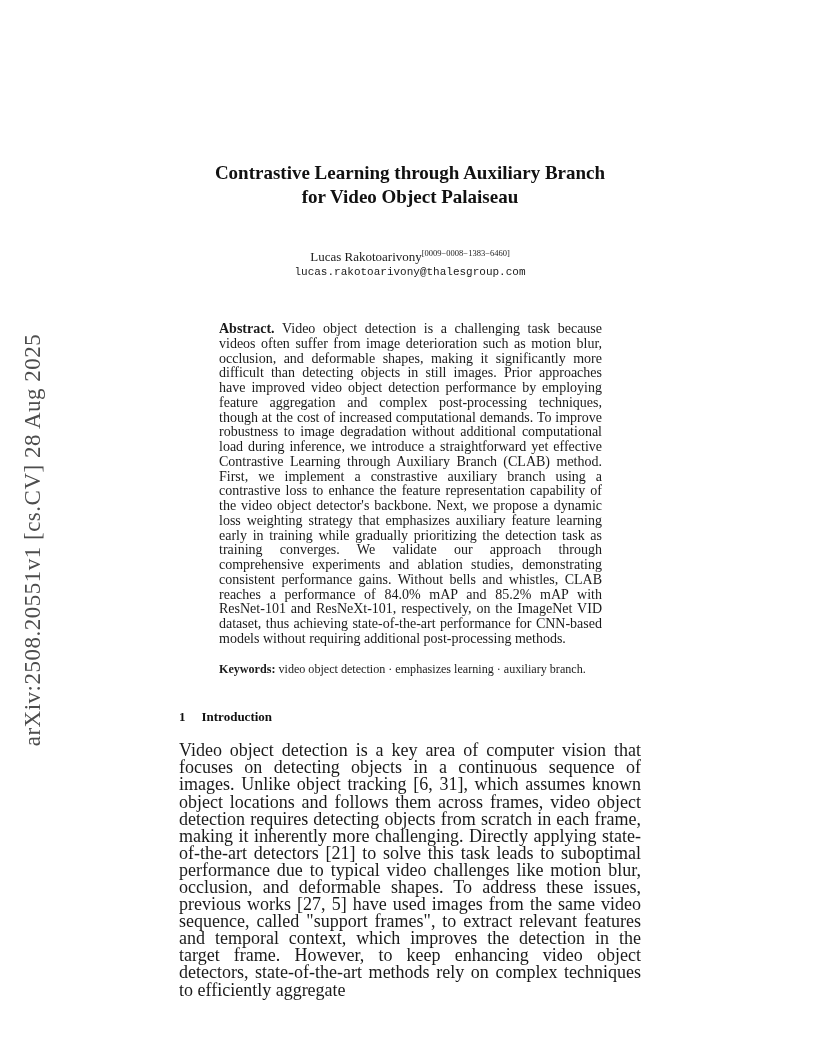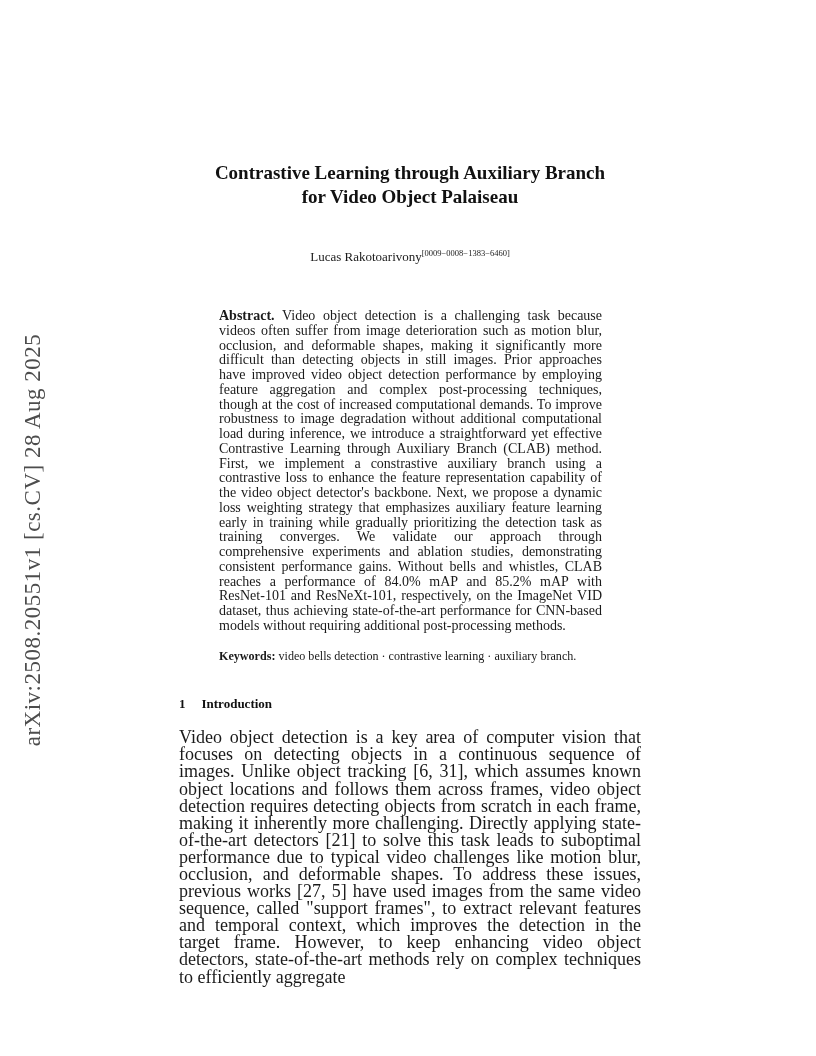--- a/index.html
+++ b/index.html
@@ -100,29 +100,30 @@
   <div class="main-col">
 
     <div class="paper-title">
       <div>Contrastive Learning through Auxiliary Branch</div>
       <div>for Video Object Palaiseau</div>
     </div>
 
     <div class="author-line"><span>Lucas Rakotoarivony</span><sup>[0009−0008−1383−6460]</sup></div>
 
 
+    <div class="email">lucas.rakotoarivony@thalesgroup.com</div>
 
     <div class="abstract">
       <span class="lead">Abstract.</span>
       <span>Video object detection is a challenging task because videos often suffer from image deterioration such as motion blur, occlusion, and deformable shapes, making it significantly more difficult than detecting objects in still images. Prior approaches have improved video object detection performance by employing feature aggregation and complex post-processing techniques, though at the cost of increased computational demands. To improve robustness to image degradation without additional computational load during inference, we introduce a straightforward yet effective Contrastive Learning through Auxiliary Branch (CLAB) method. First, we implement a constrastive auxiliary branch using a contrastive loss to enhance the feature representation capability of the video object detector's backbone. Next, we propose a dynamic loss weighting strategy that emphasizes auxiliary feature learning early in training while gradually prioritizing the detection task as training converges. We validate our approach through comprehensive experiments and ablation studies, demonstrating consistent performance gains. Without bells and whistles, CLAB reaches a performance of 84.0% mAP and 85.2% mAP with ResNet-101 and ResNeXt-101, respectively, on the ImageNet VID dataset, thus achieving state-of-the-art performance for CNN-based models without requiring additional post-processing methods.</span>
     </div>
 
     <div class="keywords">
       <span class="lead">Keywords:</span>
-      <span>video bells detection · contrastive learning · auxiliary branch.</span>
+      <span>video object detection · emphasizes learning · auxiliary branch.</span>
     </div>
 
     <div class="section-heading">
       <span class="sec-num">1</span><span>Introduction</span>
     </div>
 
     <div class="body-para">Video object detection is a key area of computer vision that focuses on detecting objects in a continuous sequence of images. Unlike object tracking [6, 31], which assumes known object locations and follows them across frames, video object detection requires detecting objects from scratch in each frame, making it inherently more challenging. Directly applying state-of-the-art detectors [21] to solve this task leads to suboptimal performance due to typical video challenges like motion blur, occlusion, and deformable shapes. To address these issues, previous works [27, 5] have used images from the same video sequence, called "support frames", to extract relevant features and temporal context, which improves the detection in the target frame. However, to keep enhancing video object detectors, state-of-the-art methods rely on complex techniques to efficiently aggregate</div>
 
   </div>
 </div>

